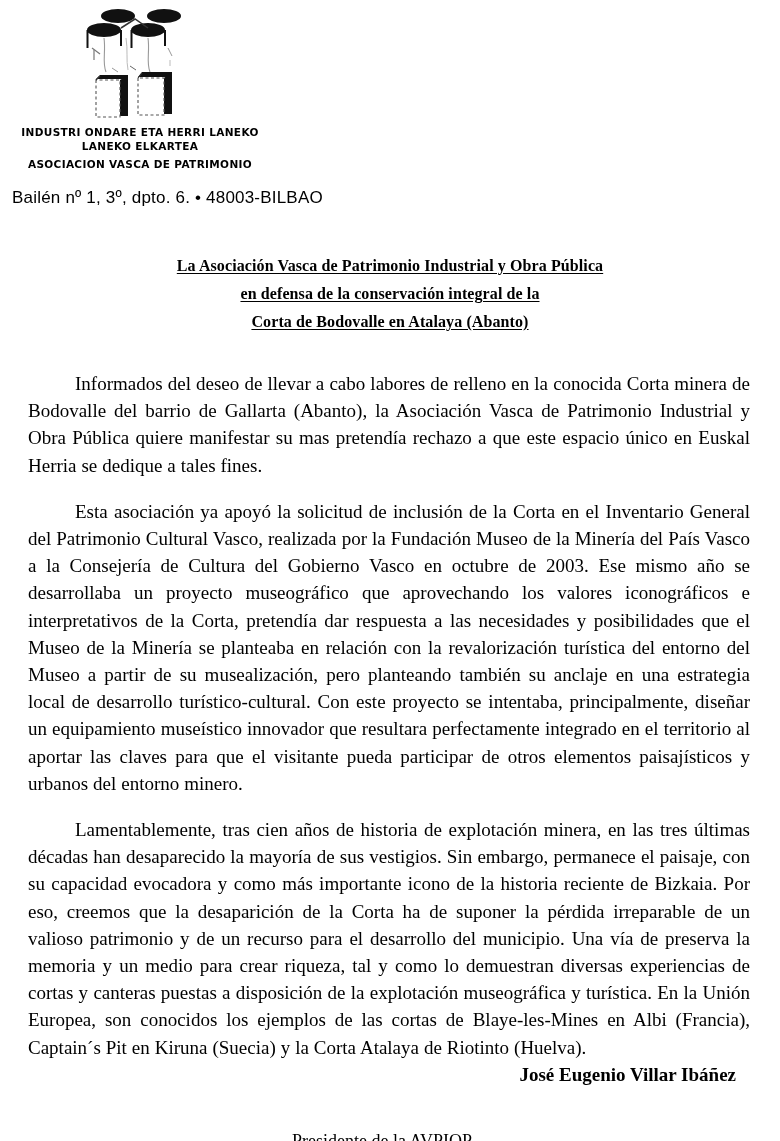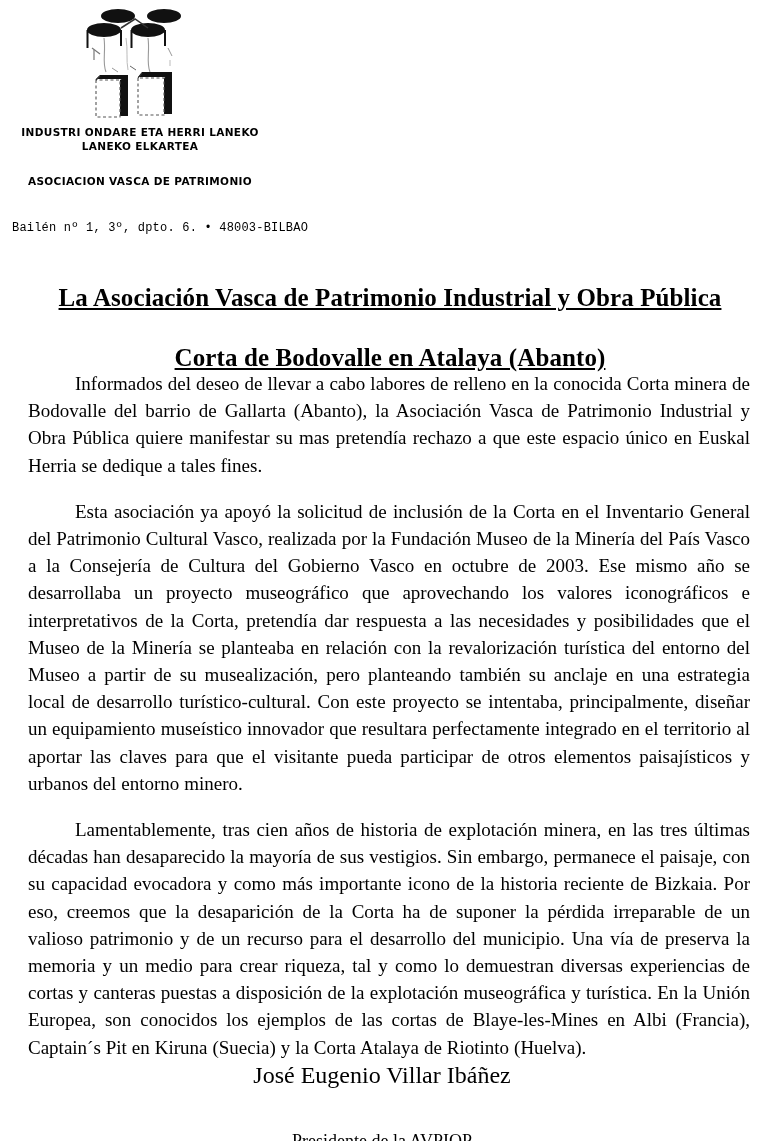--- a/index.html
+++ b/index.html
@@ -53,51 +53,50 @@
 
   .org-line {
     font-size: 10.5px;
     letter-spacing: 0.35px;
     line-height: 13.5px;
     font-weight: 600;
     white-space: nowrap;
   }
 
   .org-block-2 {
-    margin-top: 22px;
+    margin-top: 5px;
     text-align: center;
   }
 
   .address {
-    font-family: Liberation Mono, monospace;
-    font-size: 12px;
+    font-family: Liberation Sans, sans-serif;
+    font-size: 17px;
     letter-spacing: 0.2px;
-    margin-top: 32px;
+    margin-top: 16px;
     margin-left: 12px;
     white-space: nowrap;
     font-weight: 500;
   }
 
   
   .title-block {
     position: absolute;
     left: 0;
     top: 252px;
     width: 780px;
     text-align: center;
   }
 
   .title-line {
     font-family: "Liberation Serif", "DejaVu Serif", serif;
     font-weight: bold;
-    font-size: 25px;
+    font-size: 16px;
     line-height: 28px;
     letter-spacing: 0.1px;
     white-space: nowrap;
-    margin-top: 32px;
   }
   .title-line span.u {
     text-decoration: underline;
     text-underline-offset: 2px;
   }
 
   
   .body-block {
     position: absolute;
     left: 28px;
@@ -122,25 +121,24 @@
   
   .signature {
     position: absolute;
     left: 28px;
     top: 1062px;
     width: 722px;
     text-align: right;
   }
 
   .sig-name {
-    font-size: 24px;
-    font-weight: normal;
+    font-size: 19px;
+    font-weight: bold;
     line-height: 26px;
     padding-right: 14px;
-    text-align: center;
   }
 
   .sig-role {
     font-size: 18px;
     line-height: 26px;
     margin-top: 40px;
     padding-right: 14px;
     text-align: center;
   }
 </style>
@@ -195,20 +193,21 @@
       <div class="org-block-2">
         <div class="org-line">ASOCIACION VASCA DE PATRIMONIO</div>
       </div>
     </div>
 
     <div class="address">Bailén nº 1, 3º, dpto. 6. • 48003-BILBAO</div>
   </div>
 
   <div class="title-block">
     <div class="title-line"><span class="u">La Asociación Vasca de Patrimonio Industrial y Obra Pública</span></div>
+    <div class="title-line"><span class="u">en defensa de la conservación integral de la</span></div>
     <div class="title-line"><span class="u">Corta de Bodovalle en Atalaya (Abanto)</span></div>
   </div>
 
   <div class="body-block">
     <p class="para">Informados del deseo de llevar a cabo labores de relleno en la conocida Corta minera de Bodovalle del barrio de Gallarta (Abanto), la Asociación Vasca de Patrimonio Industrial y Obra Pública  quiere manifestar su mas pretendía rechazo a que este espacio único en Euskal Herria  se dedique a tales fines.</p>
     <p class="para">Esta asociación ya apoyó la solicitud de inclusión de la Corta en el Inventario General del Patrimonio Cultural Vasco, realizada por la Fundación Museo de la Minería del País Vasco a la Consejería de Cultura del Gobierno Vasco en octubre de 2003. Ese mismo año se desarrollaba un proyecto museográfico que aprovechando los valores iconográficos e interpretativos de la Corta, pretendía dar respuesta a las necesidades y posibilidades que el Museo de la Minería se planteaba en relación con la revalorización turística del entorno del Museo a partir de su musealización, pero planteando también su anclaje en una estrategia local de desarrollo turístico-cultural. Con este proyecto se intentaba, principalmente, diseñar un equipamiento museístico innovador que resultara perfectamente integrado en  el territorio al aportar las claves para que el visitante pueda participar de otros elementos  paisajísticos  y urbanos del entorno minero.</p>
     <p class="para">Lamentablemente, tras cien años de historia de explotación minera, en las tres últimas décadas han desaparecido la mayoría de sus vestigios. Sin embargo, permanece el paisaje, con su capacidad evocadora y como más importante icono de la historia reciente de Bizkaia. Por eso, creemos que la desaparición de la Corta ha de suponer la pérdida irreparable de un valioso patrimonio y de un recurso para el desarrollo del municipio. Una vía de preserva la memoria y un medio para crear riqueza, tal y como lo demuestran diversas experiencias de cortas y canteras puestas a disposición de la explotación museográfica y turística. En la Unión Europea, son conocidos los ejemplos de las cortas de Blaye-les-Mines en Albi (Francia), Captain´s Pit en Kiruna (Suecia) y la Corta Atalaya de Riotinto (Huelva).</p>
   </div>
 
   <div class="signature">

